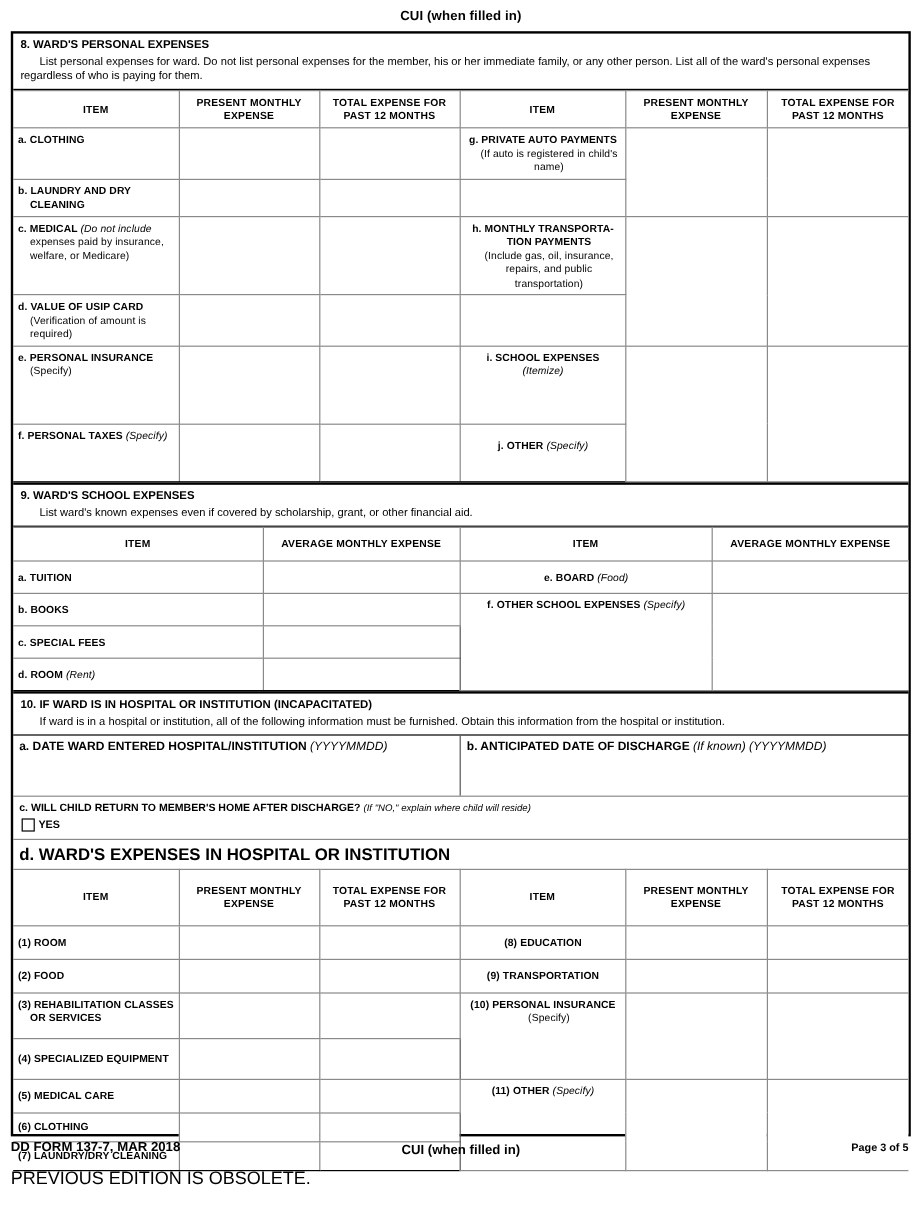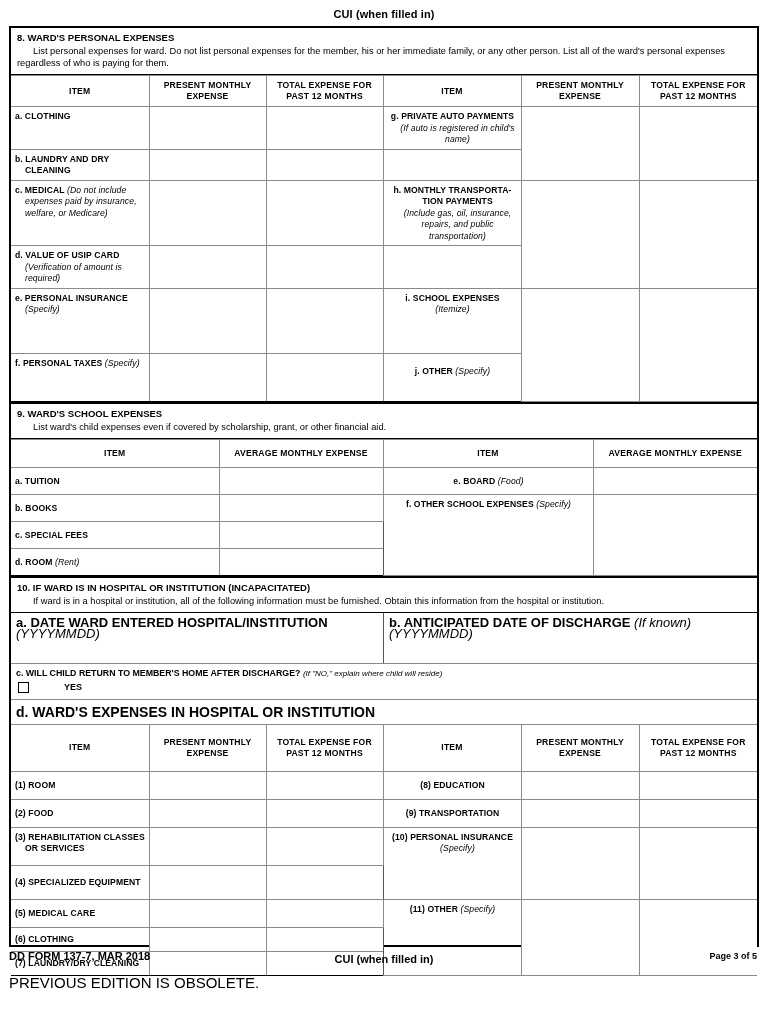--- a/index.html
+++ b/index.html
@@ -80,21 +80,20 @@
     letter-spacing: 0.1px;
   }
   .cell-label .it {
     font-weight: normal;
     font-style: italic;
   }
   .cell-label .sub {
     display: block;
     padding-left: 10px;
     font-weight: normal;
-    font-style: italic;
   }
   .cell-label .sub-b {
     display: block;
     padding-left: 10px;
   }
   .entry { background: #fff; }
 
   
   table.grid { border-top: 1px solid #000; }
   table.grid tr:last-child td { border-bottom: 1px solid #000; }
@@ -105,21 +104,21 @@
   .midline { border-left: 1px solid #555 !important; text-align: center; }
 
   
   .two-date {
     display: flex;
     border-top: 1px solid #000;
     border-bottom: 1px solid #8a8a8a;
   }
   .two-date > div {
     padding: 4px 4px 0 5px;
-    font-size: 13px;
+    font-size: 10px;
     font-weight: bold;
     line-height: 11px;
     height: 50px;
   }
   .two-date .d1 { width: 50%; border-right: 1px solid #555; }
   .two-date .d2 { width: 50%; }
   .two-date .it { font-weight: normal; font-style: italic; }
 
   .q-block {
     padding: 4px 5px 3px 5px;
@@ -141,21 +140,20 @@
     width: 11px; height: 11px;
     border: 1px solid #000;
     background: #fff;
     display: inline-block;
     margin-right: 3px;
   }
   .cbrow span.lbl {
     font-size: 9px;
     font-weight: bold;
     line-height: 11px;
-    margin-left: 32px;
   }
   .d-head {
     padding: 4px 5px 4px 5px;
     font-size: 14px;
     font-weight: bold;
     border-bottom: none;
   }
 
   
   .footer {
@@ -311,21 +309,21 @@
           <span>j. OTHER</span>
           <span class="it">(Specify)</span>
         </div>
       </td>
     </tr>
   </tbody>
     </table>
 
   <div class="sec-head" style="border-top:2px solid #000;">
     <div class="sec-title">9. WARD'S SCHOOL EXPENSES</div>
-    <div class="sec-desc">List ward's child expenses even if covered by scholarship, grant, or other financial aid.</div>
+    <div class="sec-desc">List ward's known expenses even if covered by scholarship, grant, or other financial aid.</div>
   </div>
 
   <table class="grid">
     <colgroup>
       <col style="width:208px">
         <col style="width:164px">
       <col style="width:210px">
         <col style="width:164px">
     </colgroup>
     <tbody>

